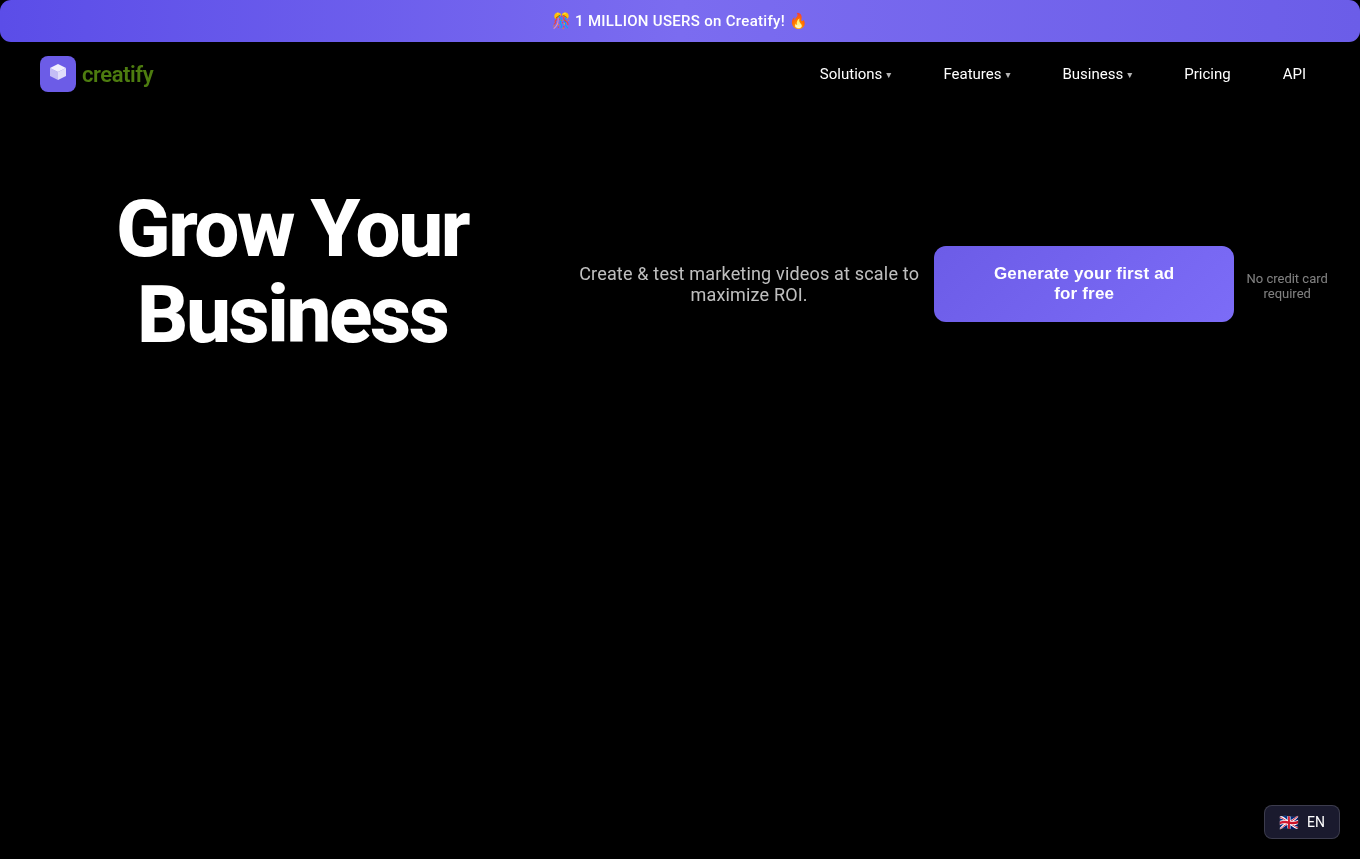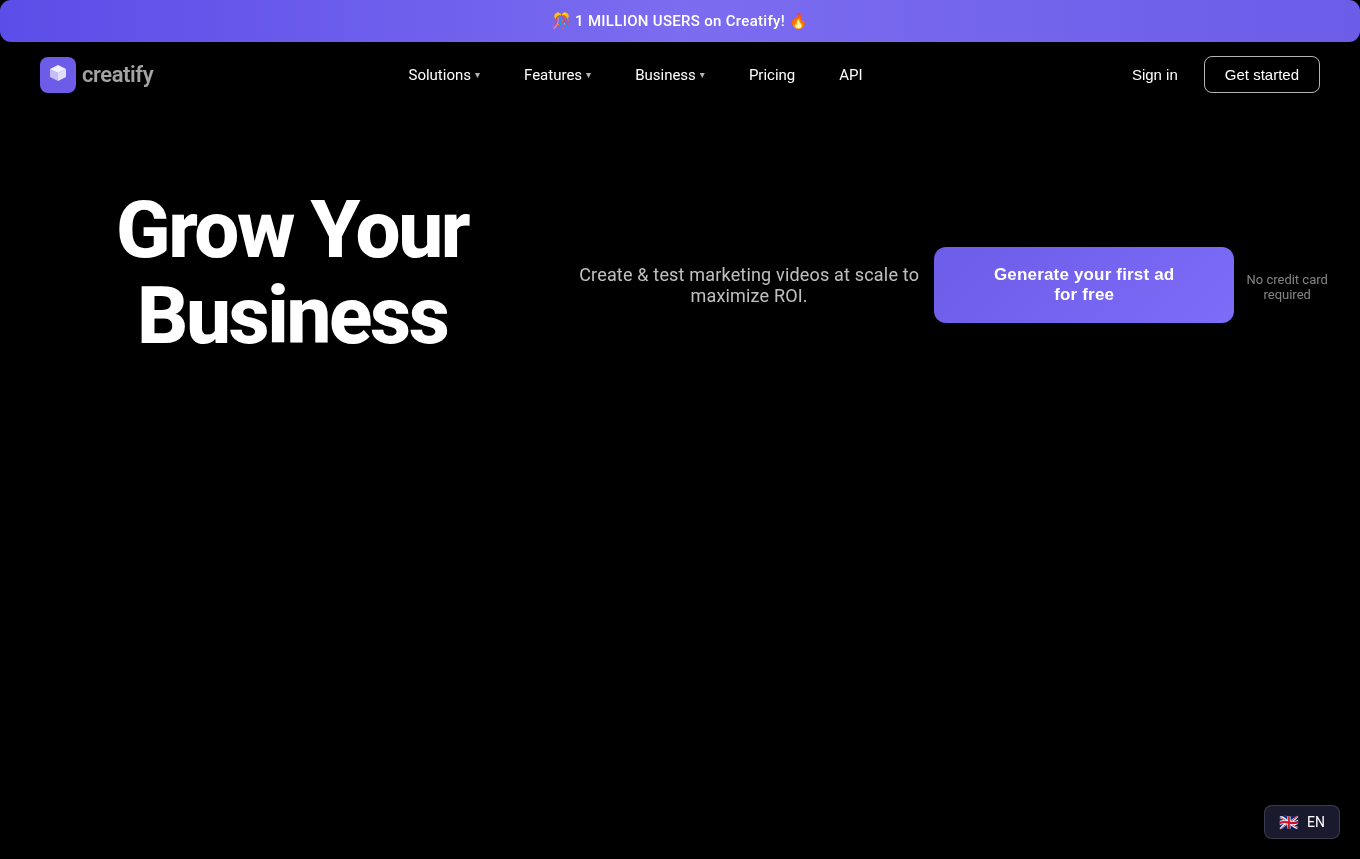--- a/index.html
+++ b/index.html
@@ -47,28 +47,28 @@
     }
 
     .logo-icon {
       width: 36px;
       height: 36px;
     }
 
     .logo-text {
       font-size: 22px;
       font-weight: 600;
-      color: #a3a3a3;
+      color: #4d7c0f;
       letter-spacing: -0.02em;
     }
 
     .nav-links {
       display: flex;
       align-items: flex-end;
-      gap: 16px;
+      gap: 24px;
       list-style: none;
     }
 
     .nav-links li a {
       color: #fff;
       text-decoration: none;
       font-size: 15px;
       font-weight: 400;
       padding: 8px 14px;
       border-radius: 6px;
@@ -228,24 +228,20 @@
         <span>Pricing</span>
       </a>
     </li>
     <li>
       <a href="#">
         <span>API</span>
       </a>
     </li>
   </ul>
 
-  <div class="nav-actions">
-    <button class="btn-signin">Sign in</button>
-    <button class="btn-getstarted">Get started</button>
-  </div>
 </nav>
 
 <section class="hero">
   <h1 class="hero-title">
     <span>Grow Your Business</span>
     <br>
   </h1>
   <p class="hero-subtitle">Create &amp; test marketing videos at scale to maximize ROI.</p>
   <button class="btn-cta">Generate your first ad for free</button>
   <p class="no-credit">No credit card required</p>

